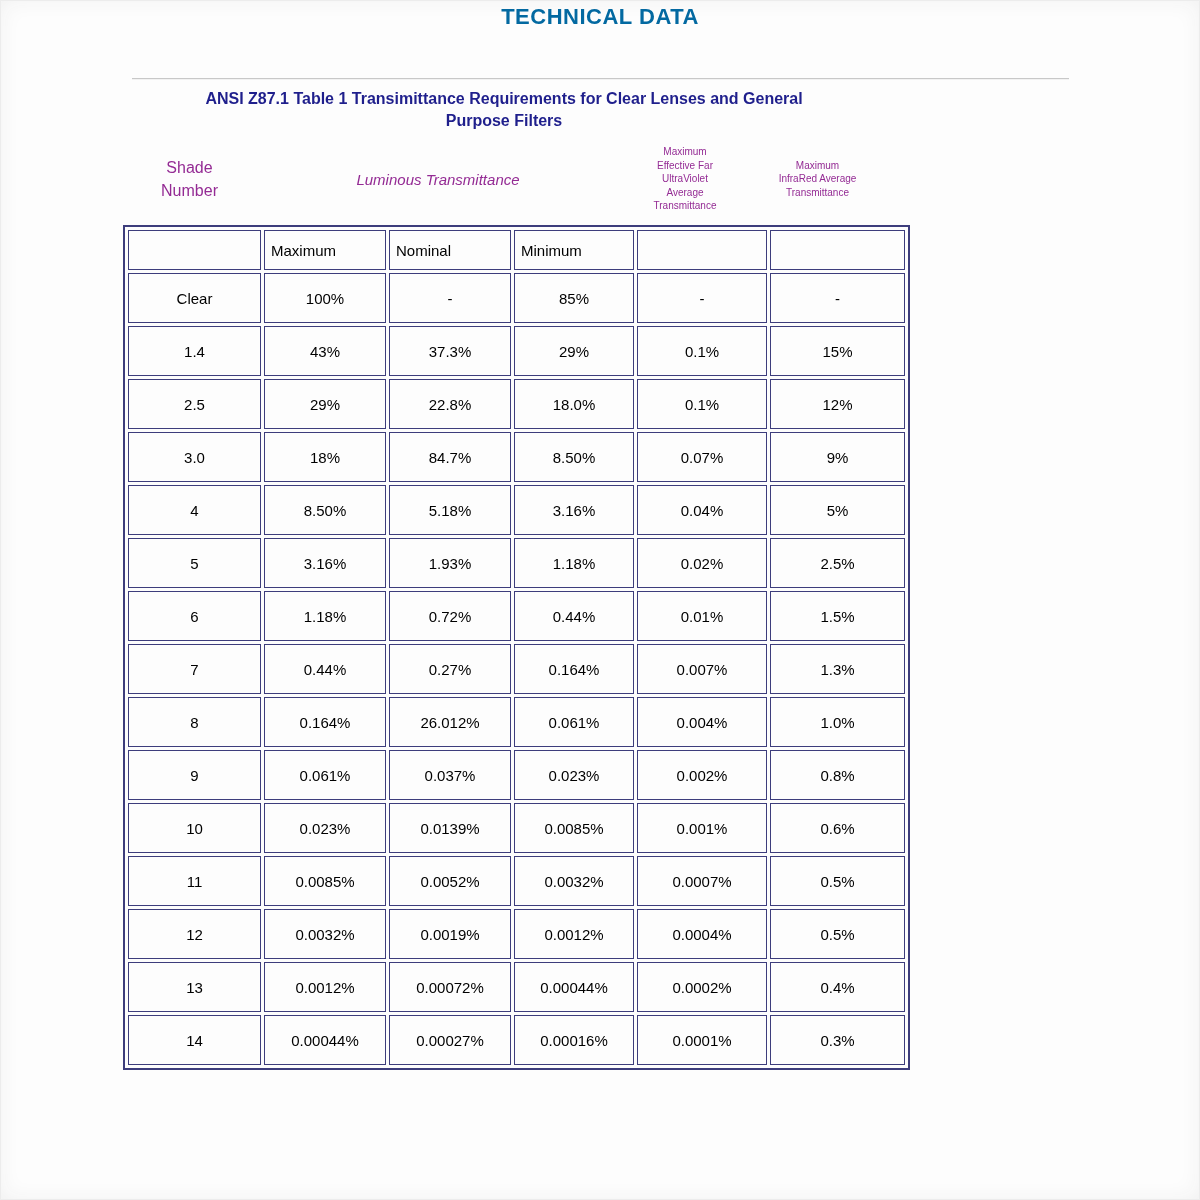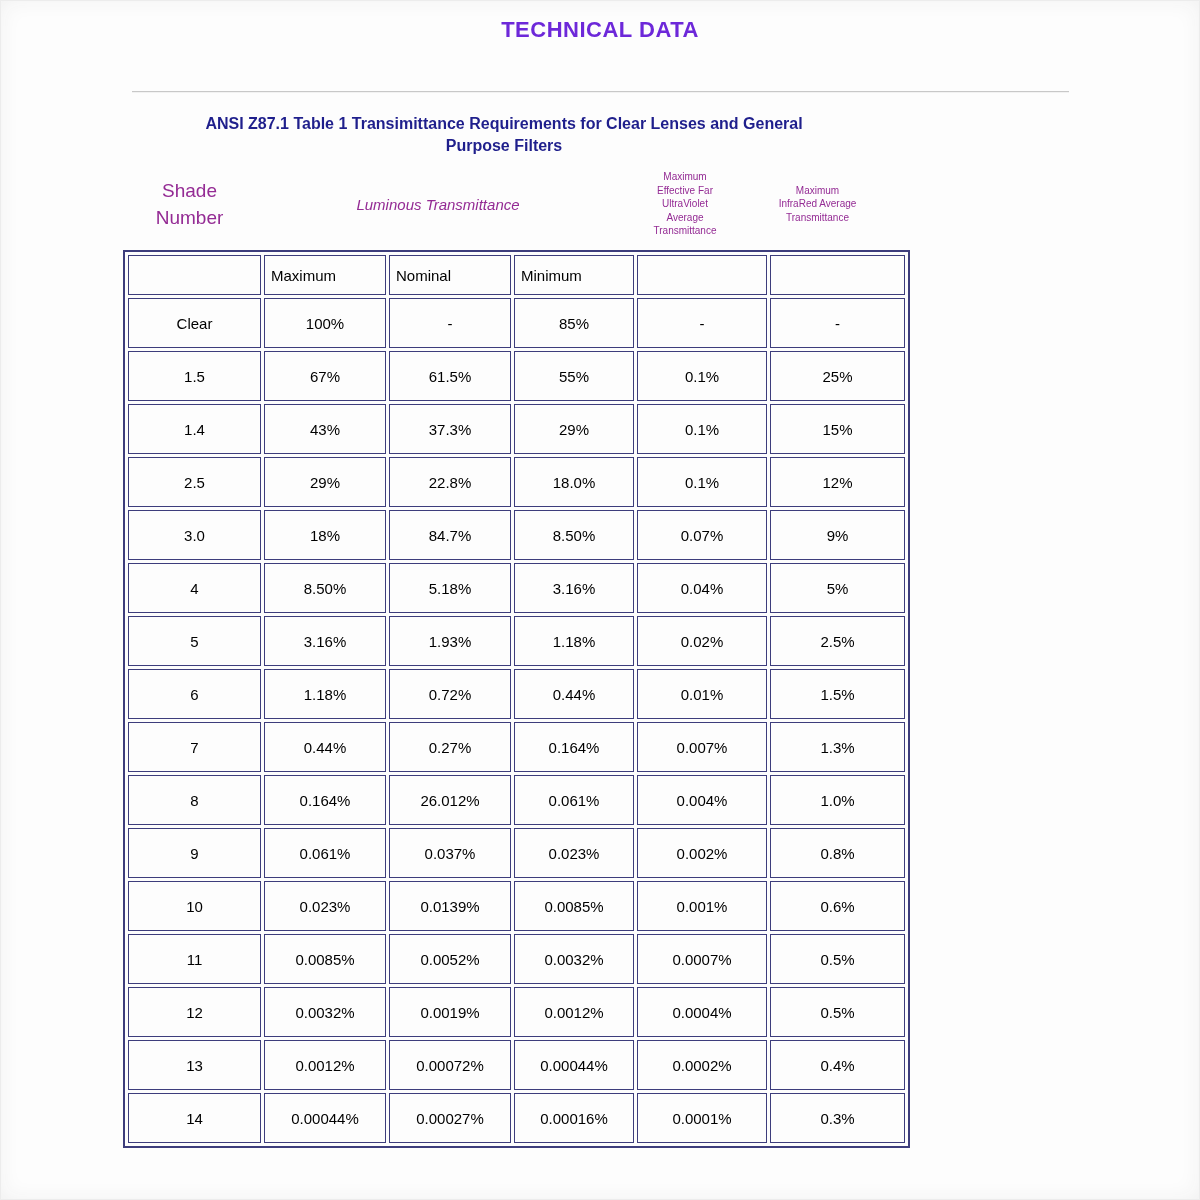--- a/index.html
+++ b/index.html
@@ -11,23 +11,23 @@
   .page {
     position: relative;
     width: 1200px;
     height: 1200px;
     background: #fdfdfd;
     box-shadow: inset 0 0 0 1px #ececec, inset 0 0 22px #f0f0f0;
     overflow: hidden;
   }
   .page-title {
     margin: 0;
-    padding-top: 17px;
+    padding-top: 4px;
     text-align: center;
-    color: #6d28d9;
+    color: #0369a1;
     font-size: 22px;
     font-weight: bold;
     letter-spacing: 0.5px;
   }
   hr.divider {
     border: none;
     border-top: 1px solid #c8c8c8;
     border-bottom: 1px solid #f2f2f2;
     width: 937px;
     margin: 48px auto 8px auto;
@@ -35,31 +35,31 @@
   .content {
     width: 762px;
     margin-left: 123px;
   }
   .table-caption {
     color: #1f1f8c;
     font-size: 16px;
     font-weight: bold;
     text-align: center;
     line-height: 1.35;
-    margin-top: 20px;
+    margin-top: 8px;
   }
   .col-headers {
     display: flex;
     align-items: center;
     height: 88px;
     color: #942b94;
     margin-top: 4px;
   }
   .col-headers .hdr { text-align: center; }
-  .hdr-shade    { width: 133px; font-size: 19px; line-height: 1.45; }
+  .hdr-shade    { width: 133px; font-size: 16px; line-height: 1.45; }
   .hdr-luminous { width: 364px; font-size: 15px; font-style: italic; }
   .hdr-uv       { width: 130px; font-size: 10px; line-height: 1.35; }
   .hdr-ir       { width: 135px; font-size: 10px; line-height: 1.35; }
 
   table.data-table {
     table-layout: fixed;
     width: 762px;
     border-collapse: separate;
     border-spacing: 3px;
     border: 2px solid #3d3d7c;
@@ -143,28 +143,20 @@
       <tbody>
           <tr>
             <td>Clear</td>
             <td>100%</td>
             <td>-</td>
             <td>85%</td>
             <td>-</td>
             <td>-</td>
           </tr>
           <tr>
-            <td>1.5</td>
-            <td>67%</td>
-            <td>61.5%</td>
-            <td>55%</td>
-            <td>0.1%</td>
-            <td>25%</td>
-          </tr>
-          <tr>
             <td>1.4</td>
             <td>43%</td>
             <td>37.3%</td>
             <td>29%</td>
             <td>0.1%</td>
             <td>15%</td>
           </tr>
           <tr>
             <td>2.5</td>
             <td>29%</td>

